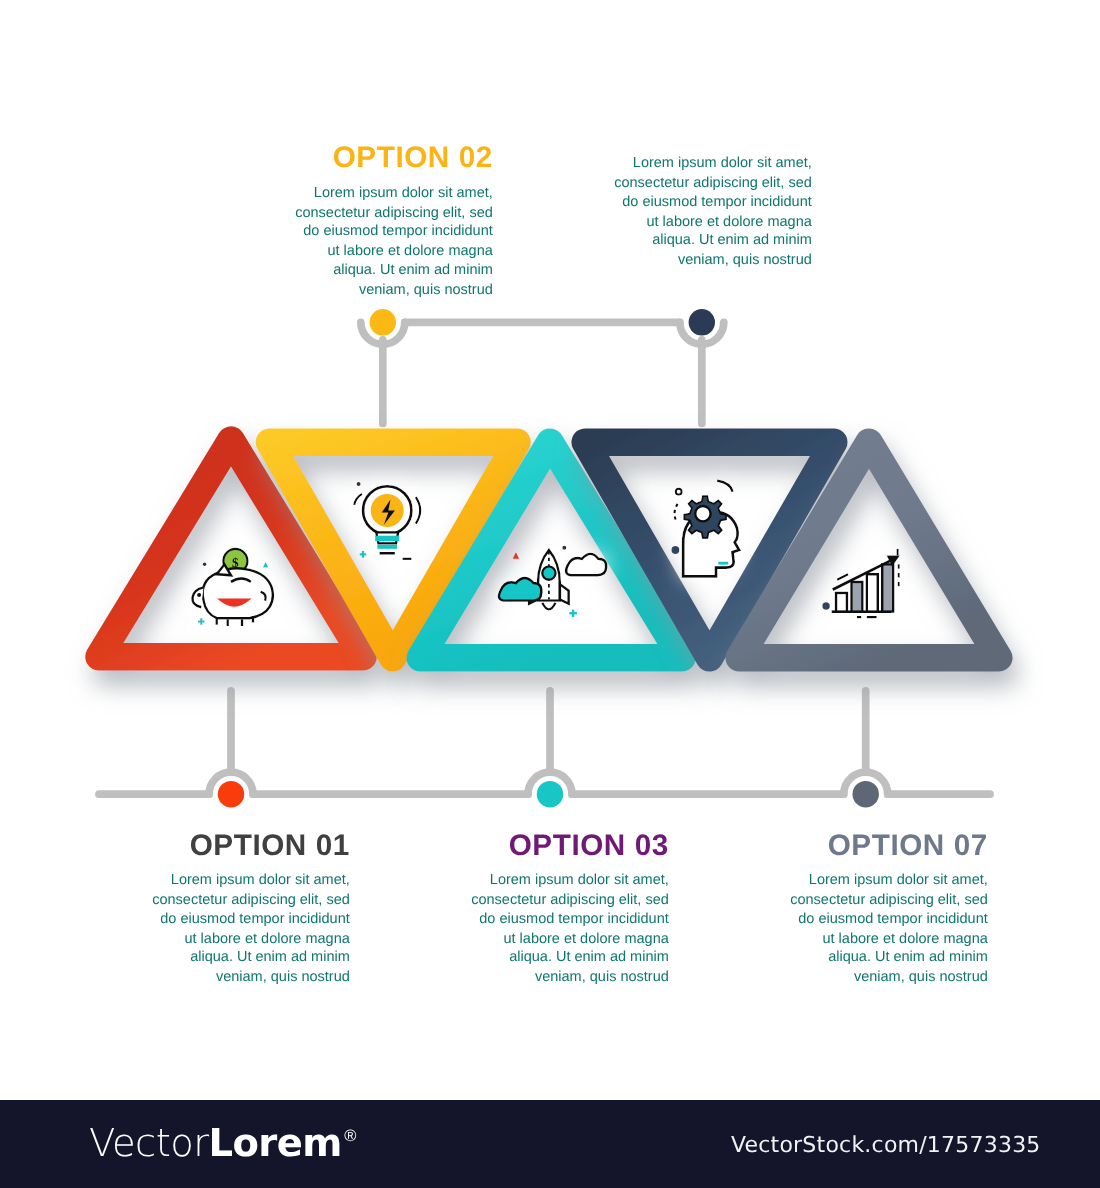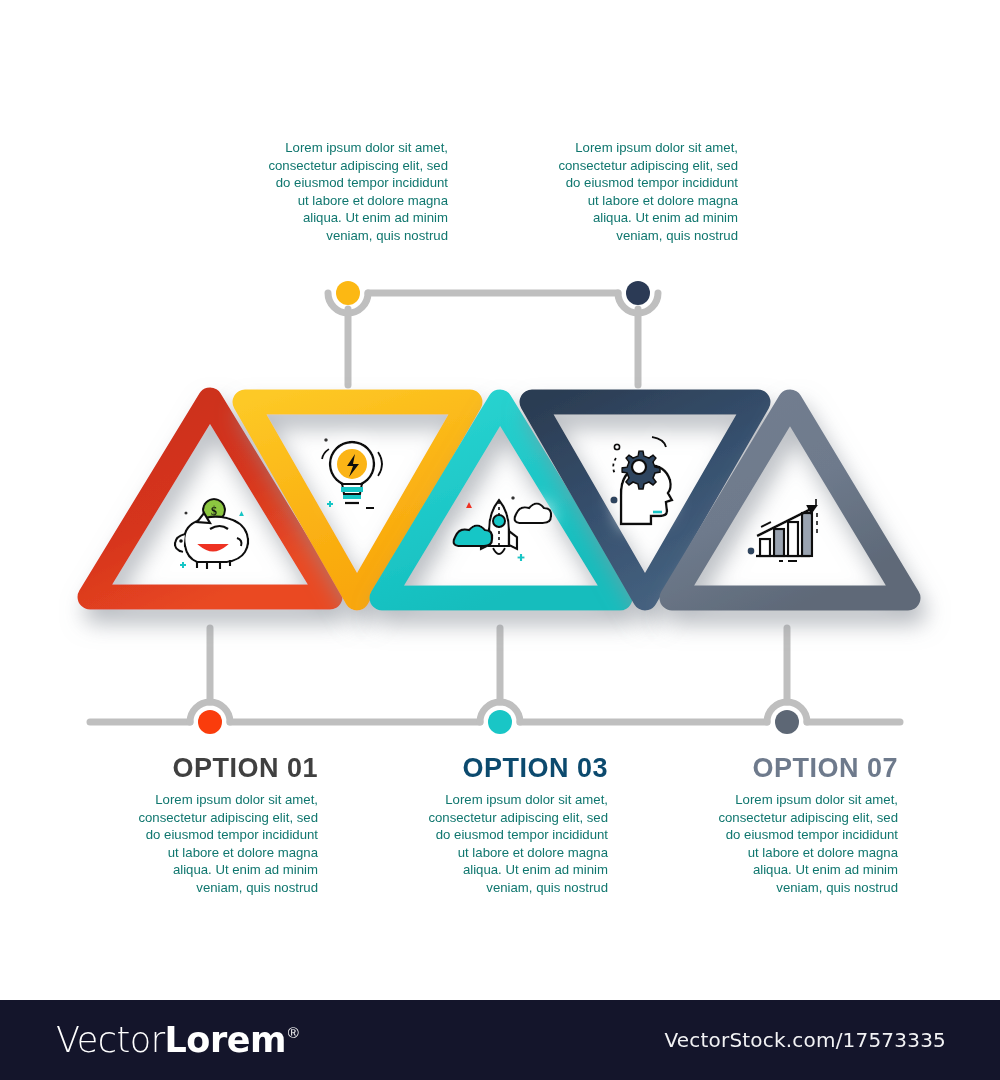--- a/index.html
+++ b/index.html
@@ -44,21 +44,21 @@
 
   
   .conn { position: absolute; left: 0; top: 0; width: 1000px; height: 1080px;
           pointer-events: none; }
 
   
   #footer {
     position: absolute; left: 0; bottom: 0;
     width: 1000px; height: 80px;
     background: #14152b;
-    display: flex; align-items: center; justify-content: space-between;
+    display: flex; align-items: center; justify-content: space-between; padding-left: 25px;
   }
   #logo {
     margin-left: 56px;
     color: #ffffff;
     font-size: 35px;
     letter-spacing: -0.5px;
     display: flex; align-items: baseline;
   }
   #logo .lite { font-weight: 300; font-family: "DejaVu Sans", sans-serif; }
   #logo .bold { font-weight: bold; font-family: "DejaVu Sans", sans-serif; }
@@ -71,34 +71,35 @@
     font-family: "DejaVu Sans", sans-serif;
     letter-spacing: 0.2px;
   }
 </style>
 </head>
 <body>
 
 <div id="stage">
 
   <div class="block ta-r" id="blk-02">
+    <div class="ttl" style="color:#FBB415">OPTION 02</div>
     <div class="body">Lorem ipsum dolor sit amet, consectetur adipiscing elit, sed do eiusmod tempor incididunt ut labore et dolore magna aliqua. Ut enim ad minim veniam, quis nostrud</div>
   </div>
 
   <div class="block ta-r" id="blk-04">
     <div class="body">Lorem ipsum dolor sit amet, consectetur adipiscing elit, sed do eiusmod tempor incididunt ut labore et dolore magna aliqua. Ut enim ad minim veniam, quis nostrud</div>
   </div>
 
   <div class="block ta-r" id="blk-01">
     <div class="ttl" style="color:#404040">OPTION 01</div>
     <div class="body">Lorem ipsum dolor sit amet, consectetur adipiscing elit, sed do eiusmod tempor incididunt ut labore et dolore magna aliqua. Ut enim ad minim veniam, quis nostrud</div>
   </div>
 
   <div class="block ta-r" id="blk-03">
-    <div class="ttl" style="color:#0c4a6e">OPTION 03</div>
+    <div class="ttl" style="color:#701a75">OPTION 03</div>
     <div class="body">Lorem ipsum dolor sit amet, consectetur adipiscing elit, sed do eiusmod tempor incididunt ut labore et dolore magna aliqua. Ut enim ad minim veniam, quis nostrud</div>
   </div>
 
   <div class="block ta-r" id="blk-05">
     <div class="ttl" style="color:#6E7A8C">OPTION 07</div>
     <div class="body">Lorem ipsum dolor sit amet, consectetur adipiscing elit, sed do eiusmod tempor incididunt ut labore et dolore magna aliqua. Ut enim ad minim veniam, quis nostrud</div>
   </div>
 
   <svg class="conn" viewBox="0 0 1000 1080">
     <defs>

